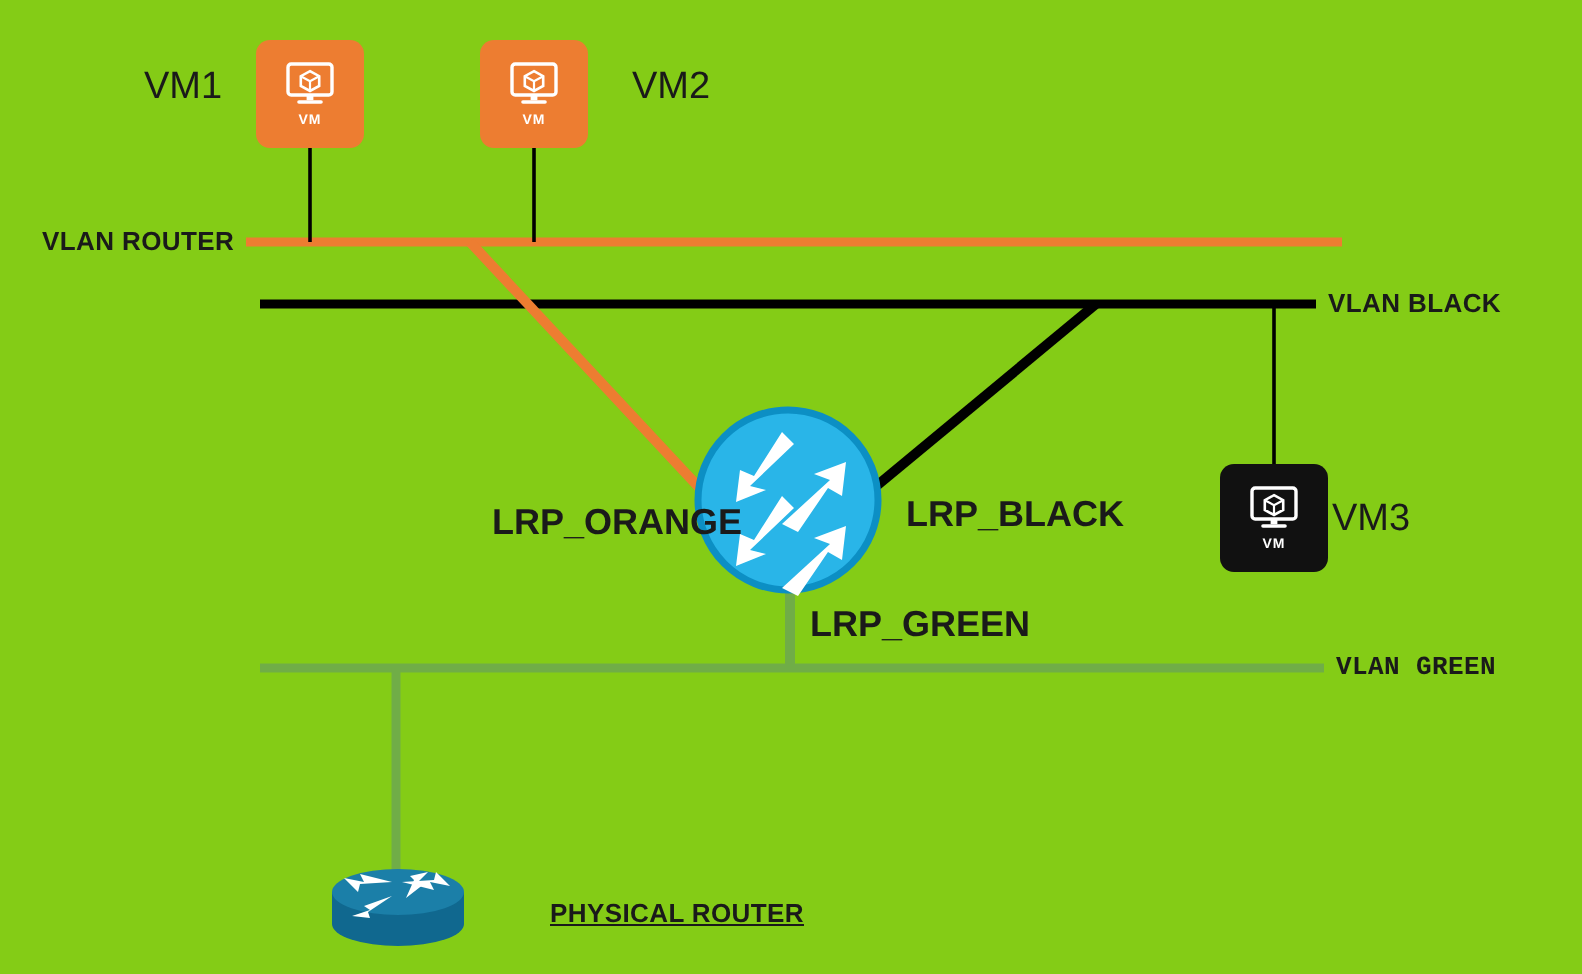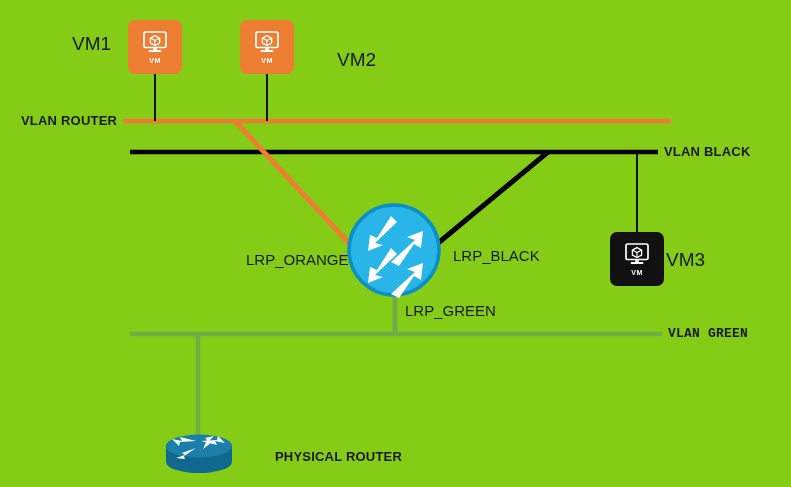--- a/index.html
+++ b/index.html
@@ -34,27 +34,28 @@
   .lbl-vlan {
     font-weight: bold;
     font-size: 13px;
     letter-spacing: 0.2px;
   }
   .lbl-vm {
     font-weight: normal;
     font-size: 19px;
   }
   .lbl-lrp {
-    font-weight: normal;
-    font-size: 15px;
+    font-weight: bold;
+    font-size: 18px;
   }
   .lbl-phys {
     font-weight: bold;
     font-size: 13px;
     letter-spacing: 0.2px;
+    text-decoration: underline;
   }
   .vm-node {
     position: absolute;
     width: 54px;
     height: 54px;
     border-radius: 7px;
     display: flex;
     flex-direction: column;
     align-items: center;
     justify-content: center;
@@ -141,21 +142,21 @@
   <div class="vm-node" style="left:240px; top:20px; background:#ED7D31;">
     <svg class="vm-glyph" viewBox="0 0 30 26">
       <rect x="4" y="2" width="22" height="15.5" rx="1.6" fill="none" stroke="#ffffff" stroke-width="1.7"></rect>
       <path d="M 15 5.6 L 19.6 8.1 L 19.6 13 L 15 15.5 L 10.4 13 L 10.4 8.1 Z" fill="none" stroke="#ffffff" stroke-width="1.3"></path>
       <path d="M 10.4 8.1 L 15 10.6 L 19.6 8.1 M 15 10.6 L 15 15.5" fill="none" stroke="#ffffff" stroke-width="1.1"></path>
       <rect x="13.3" y="17.5" width="3.4" height="2.6" fill="#ffffff"></rect>
       <rect x="8.6" y="20.1" width="12.8" height="1.8" rx="0.9" fill="#ffffff"></rect>
     </svg>
     <span class="vm-cap">VM</span>
   </div>
-  <div class="lbl lbl-vm" style="left:316px; top:50px;margin-left:21px;">VM2</div>
+  <div class="lbl lbl-vm" style="left:316px; top:34px;">VM2</div>
 
   <div class="vm-node" style="left:610px; top:232px; background:#111111;">
     <svg class="vm-glyph" viewBox="0 0 30 26">
       <rect x="4" y="2" width="22" height="15.5" rx="1.6" fill="none" stroke="#ffffff" stroke-width="1.7"></rect>
       <path d="M 15 5.6 L 19.6 8.1 L 19.6 13 L 15 15.5 L 10.4 13 L 10.4 8.1 Z" fill="none" stroke="#ffffff" stroke-width="1.3"></path>
       <path d="M 10.4 8.1 L 15 10.6 L 19.6 8.1 M 15 10.6 L 15 15.5" fill="none" stroke="#ffffff" stroke-width="1.1"></path>
       <rect x="13.3" y="17.5" width="3.4" height="2.6" fill="#ffffff"></rect>
       <rect x="8.6" y="20.1" width="12.8" height="1.8" rx="0.9" fill="#ffffff"></rect>
     </svg>
     <span class="vm-cap">VM</span>

